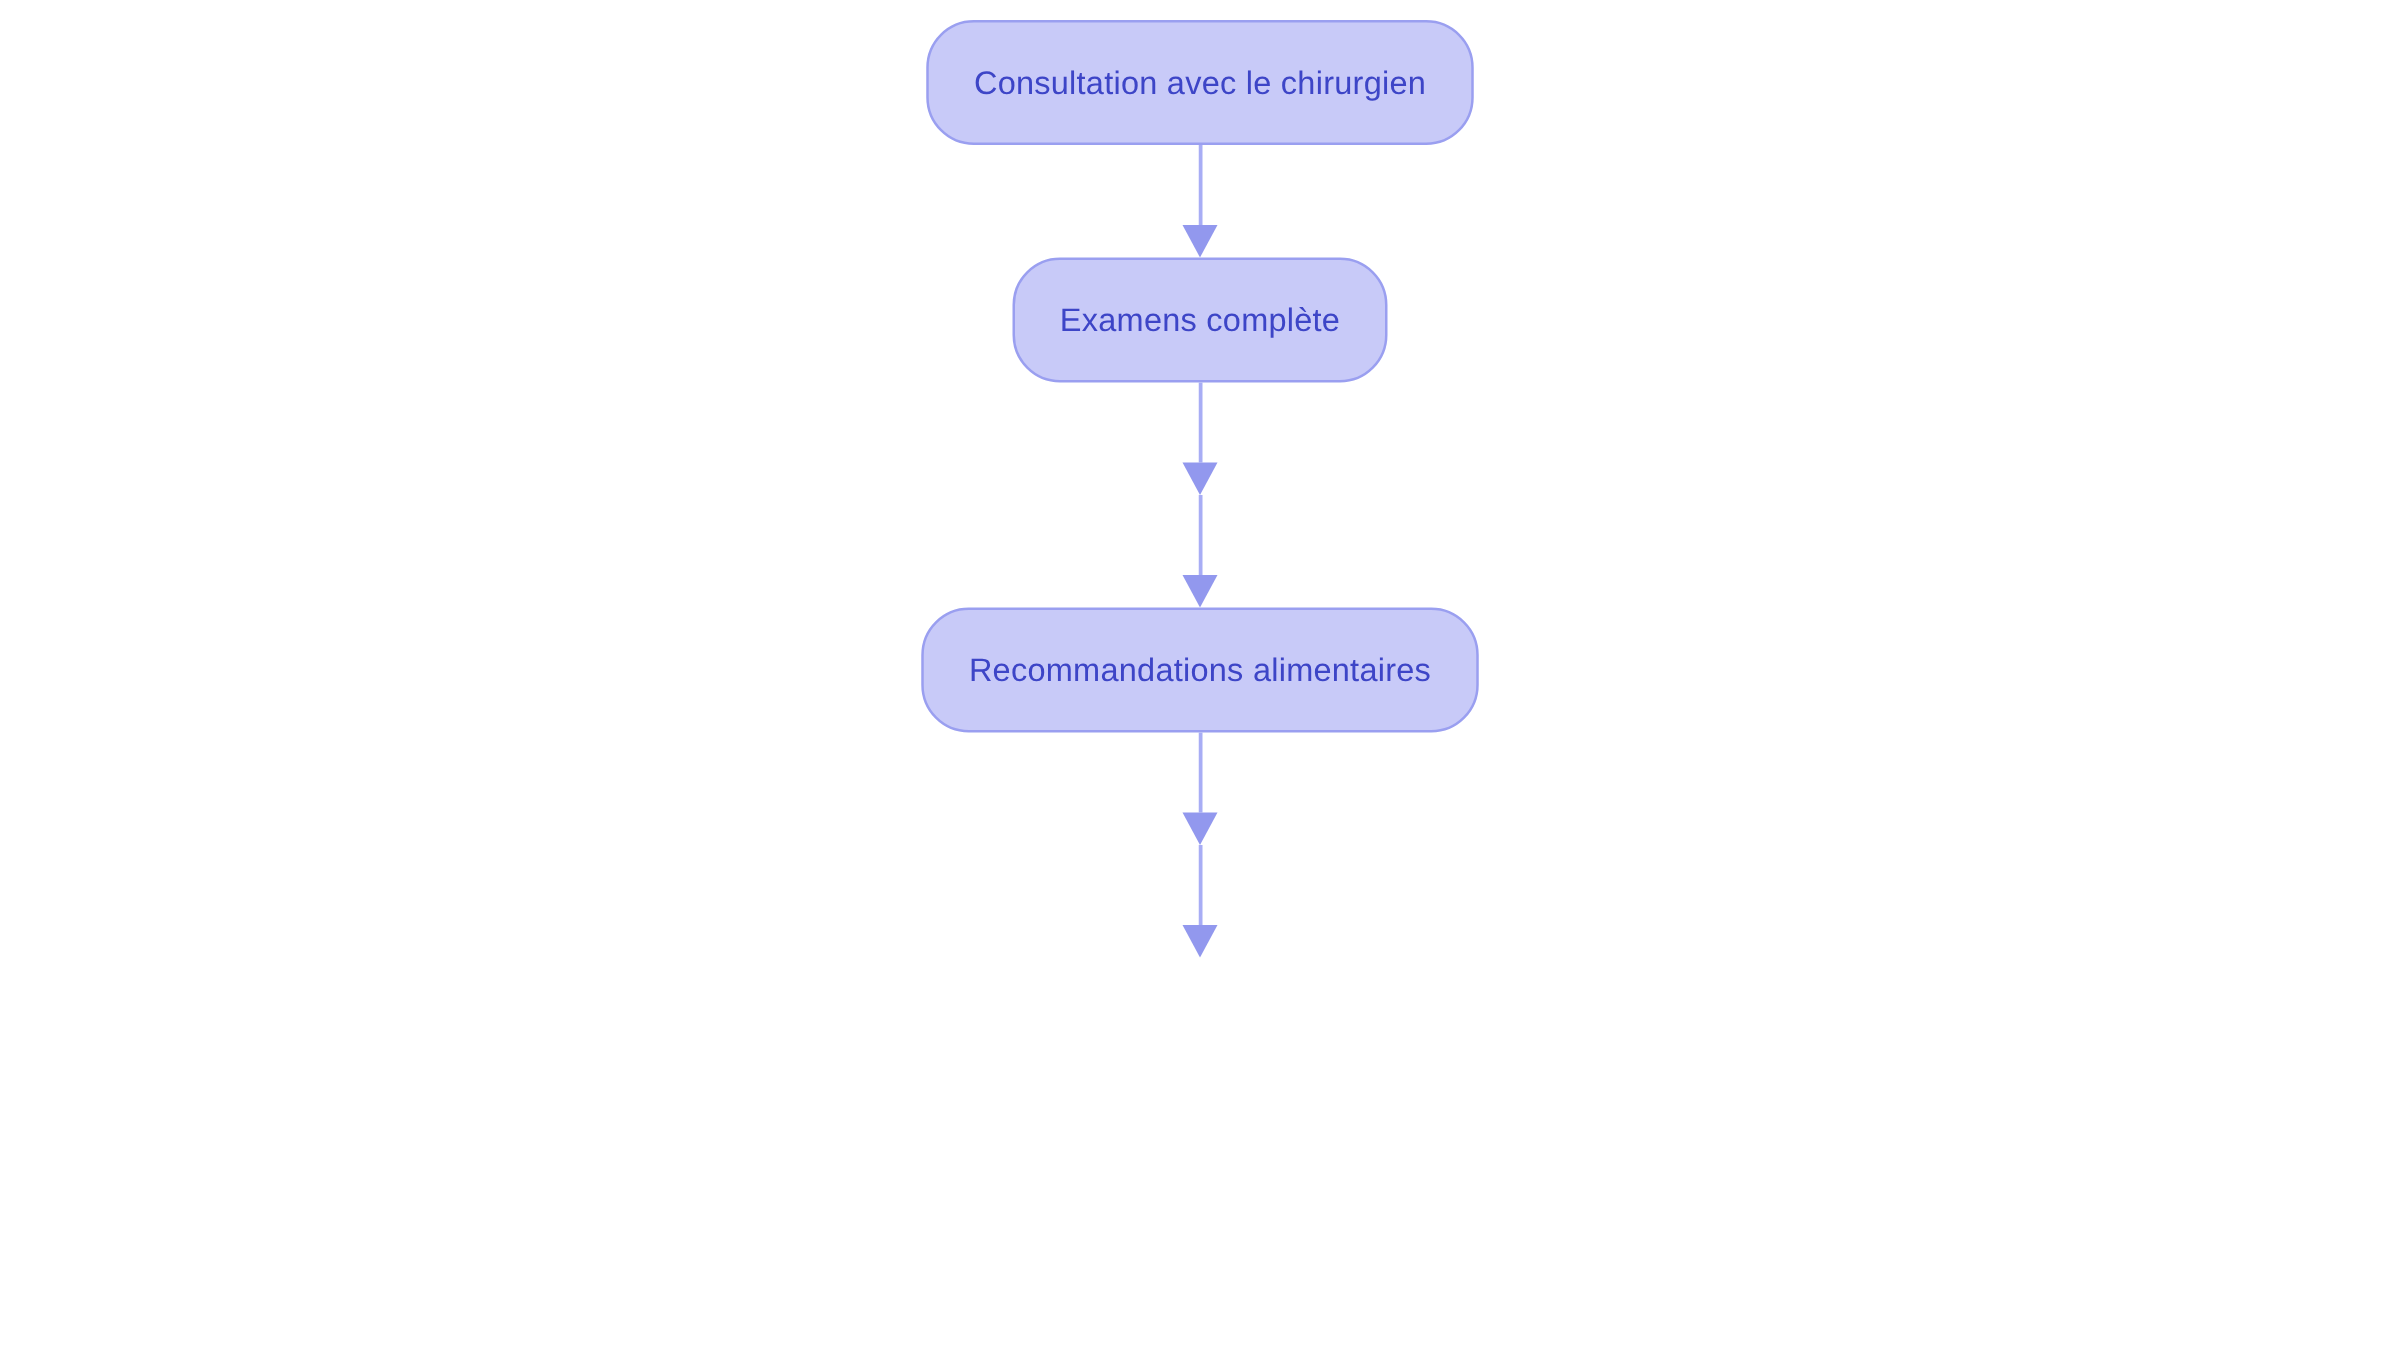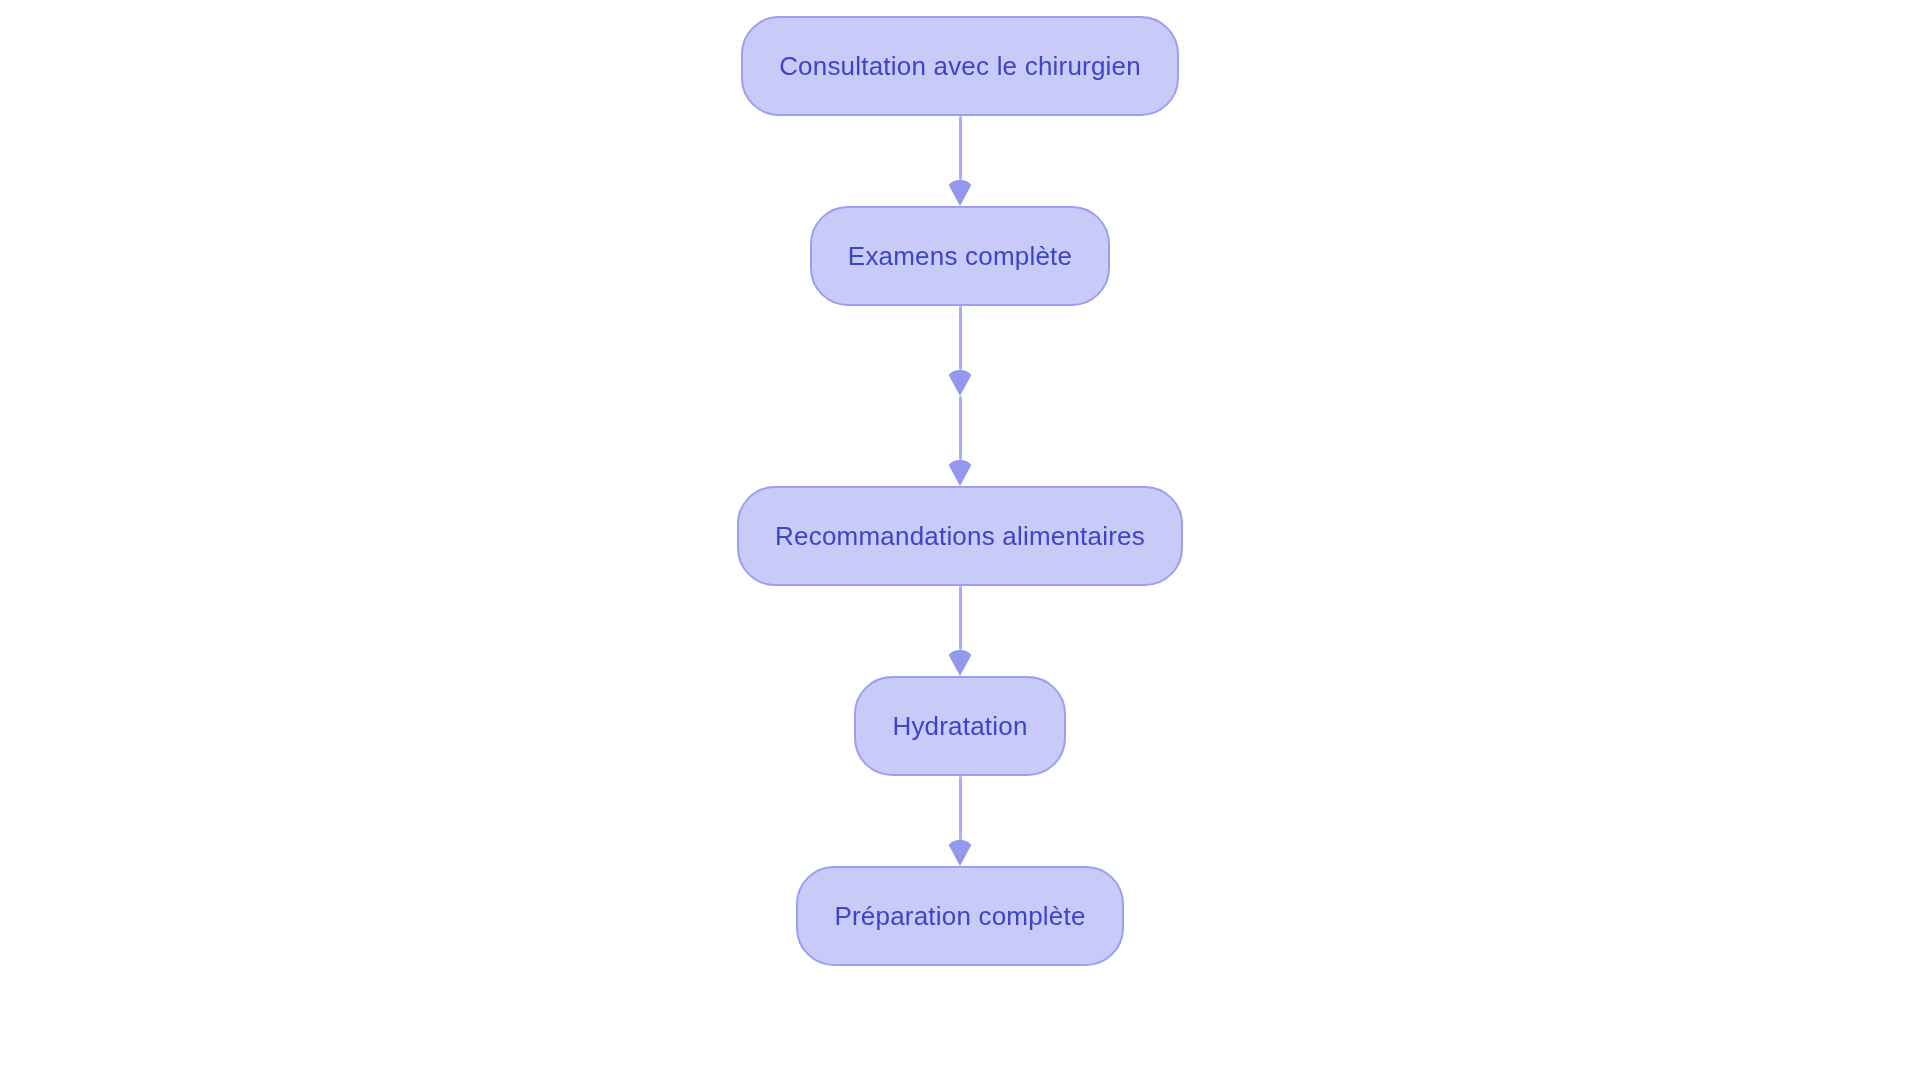--- a/index.html
+++ b/index.html
@@ -3,21 +3,21 @@
 <meta charset="utf-8">
 <style>
   :root {
     --node-fill: #c8caf8;
     --node-border: #9a9ff0;
     --node-text: #3d45c7;
     --edge-line: #a8adf5;
     --edge-head: #9298ee;
     --bg: #ffffff;
   }
-  * { box-sizing: border-box; border-radius: 17px; }
+  * { box-sizing: border-box; }
   html, body {
     margin: 0;
     padding: 0;
     width: 1920px;
     height: 1083px;
     background: var(--bg);
     font-family: "Liberation Sans", "DejaVu Sans", sans-serif;
     overflow: hidden;
   }
   .canvas {
@@ -106,26 +106,20 @@
 
   <div class="node">
     <span class="node-label">Recommandations alimentaires</span>
   </div>
 
   <div class="connector">
     <div class="edge-line"></div>
     <div class="edge-arrowhead"></div>
   </div>
 
-  <div class="node">
-    <span class="node-label">Hydratation</span>
-  </div>
 
   <div class="connector">
     <div class="edge-line"></div>
     <div class="edge-arrowhead"></div>
   </div>
 
-  <div class="node">
-    <span class="node-label">Préparation complète</span>
-  </div>
 </div>
 </div>
 
 </body></html>

